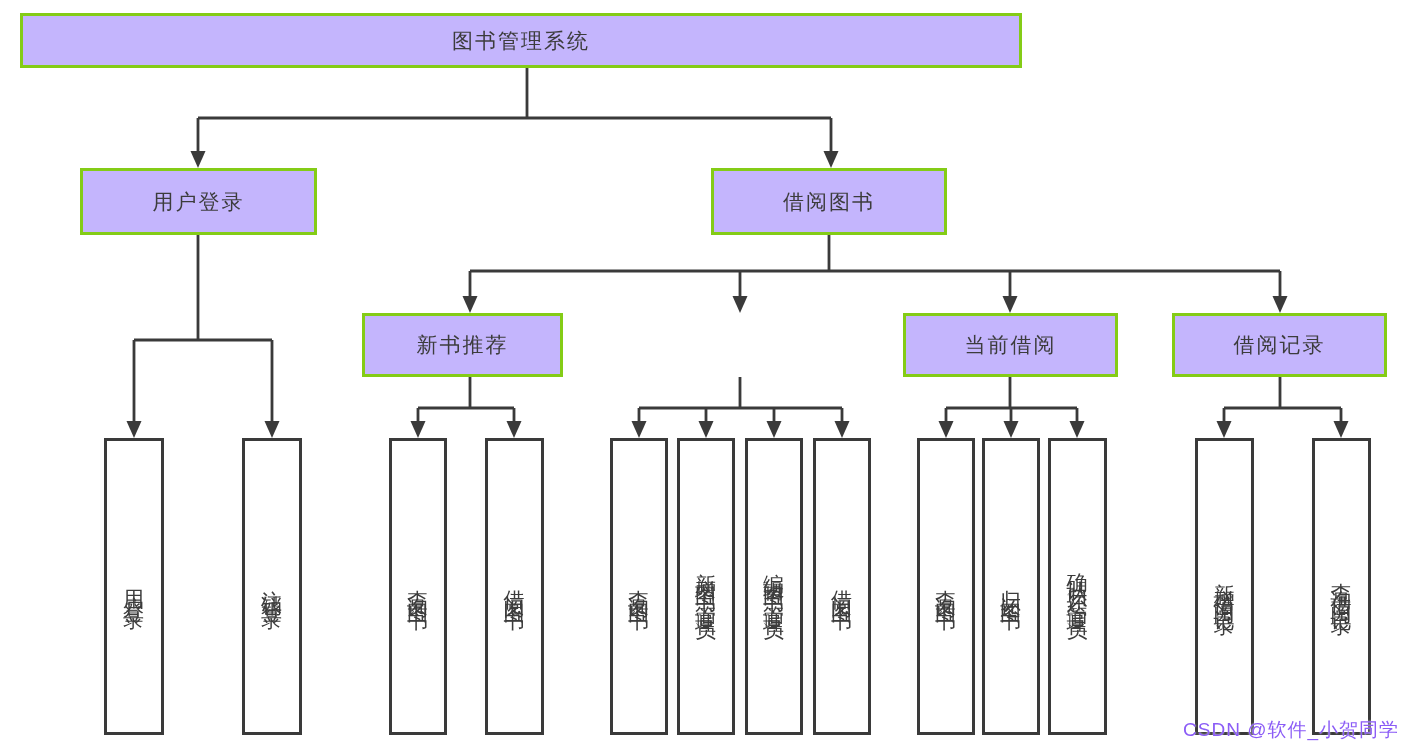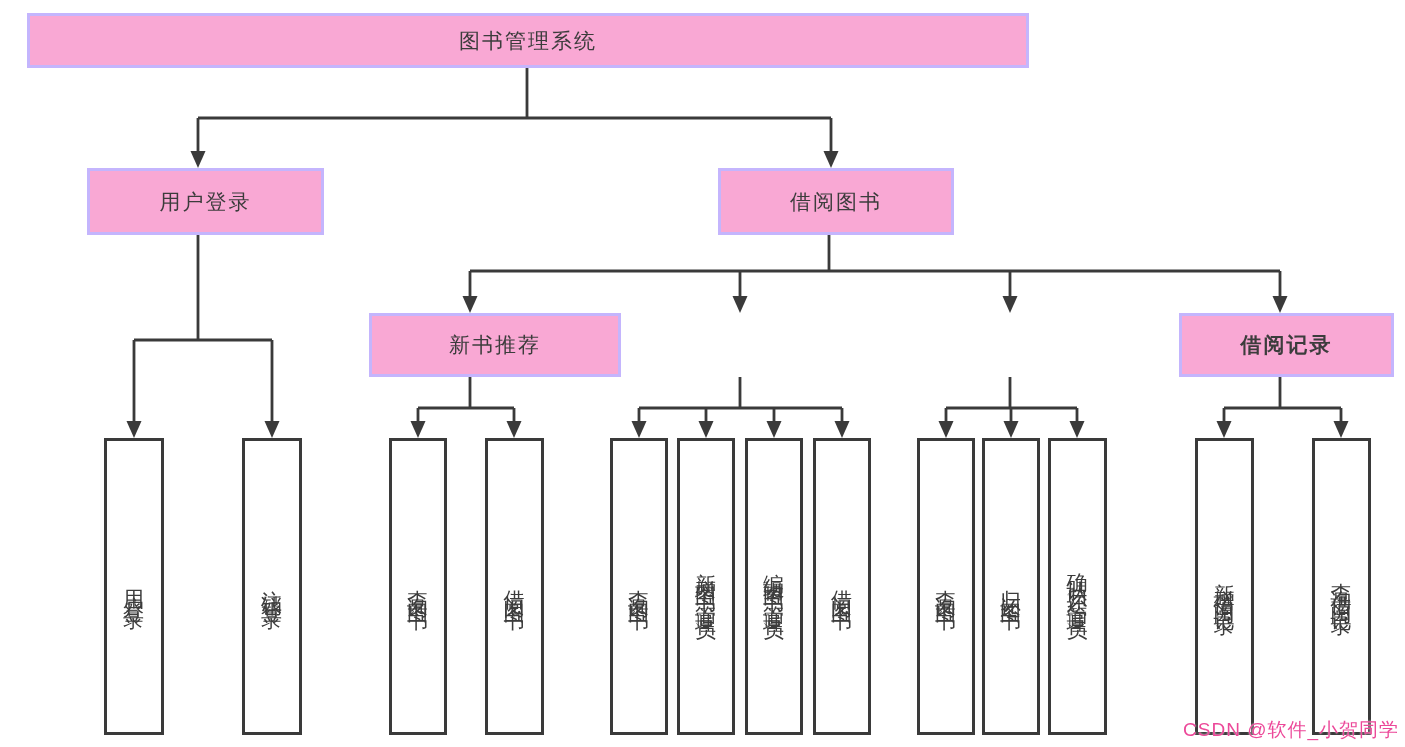--- a/index.html
+++ b/index.html
@@ -2,35 +2,35 @@
 <html><head>
 <meta charset="utf-8">
 <style>
   html,body { margin:0; padding:0; background:#ffffff; }
   .stage {
     position:relative; width:1405px; height:747px; background:#ffffff;
     font-family:"Liberation Sans","DejaVu Sans",sans-serif; overflow:hidden;
   }
   .wires { position:absolute; left:0; top:0; width:1405px; height:747px; }
   .hbox {
-    position:absolute; box-sizing:border-box; border:3px solid #c4b5fd; background:#f9a8d4;
+    position:absolute; box-sizing:border-box; border:3px solid #84cc16; background:#c4b5fd;
     display:flex; align-items:center; justify-content:center;
-    font-size:21px; color:#3c3c3c; letter-spacing:2px; white-space:nowrap;margin-left:7px;
+    font-size:21px; color:#3c3c3c; letter-spacing:2px; white-space:nowrap;
   }
   .vbox {
     position:absolute; box-sizing:border-box; border:3px solid #3a3a3a; background:#ffffff;
     display:flex; align-items:center; justify-content:center;
   }
   .vbox span {
     writing-mode:vertical-rl; text-orientation:mixed;
     font-size:21px; color:#3c3c3c; letter-spacing:0.32em; line-height:1; white-space:nowrap;
   }
   .watermark {
     position:absolute; right:6px; bottom:4px;
-    font-size:19px; color:#ec4899; letter-spacing:1px;
+    font-size:19px; color:#8b5cf6; letter-spacing:1px;
     text-shadow:0 0 2px #ffffff;
     margin-top:44px;
   }
 </style>
 </head>
 <body>
 
 <div class="stage">
 
   <svg class="wires" viewBox="0 0 1405 747" xmlns="http://www.w3.org/2000/svg">
@@ -64,22 +64,23 @@
       <polygon points="1216.5,421 1231.5,421 1224,438"></polygon>
       <polygon points="1333.5,421 1348.5,421 1341,438"></polygon>
     </g>
   </svg>
 
   <div class="hbox" style="left:20px; top:13px; width:1002px; height:55px;">图书管理系统</div>
 
   <div class="hbox" style="left:80px; top:168px; width:237px; height:67px;">用户登录</div>
   <div class="hbox" style="left:711px; top:168px; width:236px; height:67px;">借阅图书</div>
 
-  <div class="hbox" style="left:362px; top:313px; width:252px; height:64px;">新书推荐</div>
-  <div class="hbox" style="left:1172px; top:313px; width:215px; height:64px;font-weight:bold;">借阅记录</div>
+  <div class="hbox" style="left:362px; top:313px; width:201px; height:64px;">新书推荐</div>
+  <div class="hbox" style="left:903px; top:313px; width:215px; height:64px;">当前借阅</div>
+  <div class="hbox" style="left:1172px; top:313px; width:215px; height:64px;">借阅记录</div>
 
   <div class="vbox" style="left:104px; top:438px; width:60px; height:297px;">
     <span>用户登录</span>
   </div>
   <div class="vbox" style="left:242px; top:438px; width:60px; height:297px;">
     <span>注销登录</span>
   </div>
 
   <div class="vbox" style="left:389px; top:438px; width:58px; height:297px;">
     <span>查询图书</span>

